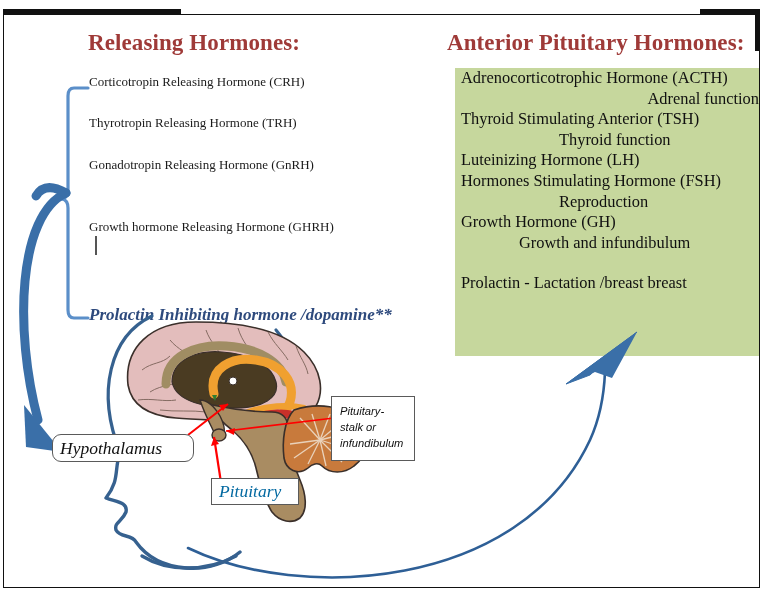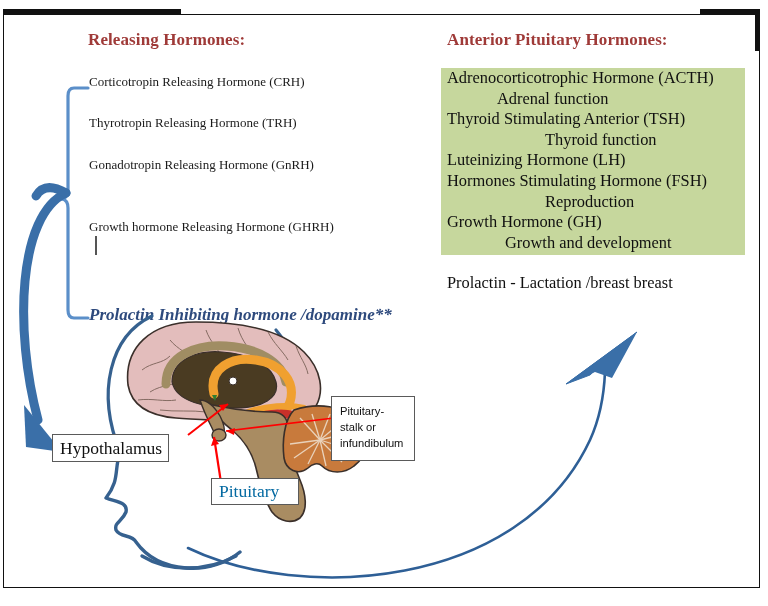--- a/index.html
+++ b/index.html
@@ -20,58 +20,58 @@
     position:absolute;left:3px;top:9px;width:178px;height:6px;background:#111;
   }
   .corner-bar-right{
     position:absolute;left:700px;top:9px;width:60px;height:6px;background:#111;
   }
   .corner-edge-right{
     position:absolute;left:755px;top:9px;width:5px;height:42px;background:#111;
   }
   
   .heading{
-    position:absolute;font-weight:bold;font-size:17px;color:#9F3A38;
+    position:absolute;font-weight:bold;font-size:23px;color:#9F3A38;
     letter-spacing:.1px;white-space:nowrap;
   }
   #h-left{left:88px;top:30px;}
   #h-right{left:447px;top:30px;}
   
   .rh-item{
     position:absolute;left:89px;font-size:13px;color:#1a1a1a;white-space:nowrap;
   }
   .rh-item.italic{font-style:italic;color:#2E4A7D;font-weight:bold;font-size:17px;margin-top:20px;}
   #rh0{top:74px;}
   #rh1{top:115px;}
   #rh2{top:157px;}
   #rh3{top:219px;}
   #rh4{top:285px;}
   .caret{
     position:absolute;left:95px;top:236px;width:1.5px;height:19px;background:#555;
   }
   
   #green-box{
-    position:absolute;left:441px;top:68px;width:304px;height:187px;
+    position:absolute;left:455px;top:68px;width:304px;height:288px;
     background:#C6D79D;
   }
   #green-box .gl{
     display:block;font-size:16.4px;color:#101010;line-height:20.6px;
     white-space:nowrap;padding-left:6px;
   }
-  #green-box .gl.ind1{padding-left:56px;}
+  #green-box .gl.ind1{padding-left:56px;text-align:right;}
   #green-box .gl.ind2{padding-left:104px;font-family:Liberation Serif, serif;}
   #green-box .gl.ind3{padding-left:64px;}
   #green-box .gl.spacer{height:20px;}
   
   .labelbox{
-    position:absolute;background:#fff;border:1px solid #5a5a5a;box-sizing:border-box;
+    position:absolute;background:#fff;border:1px solid #5a5a5a;box-sizing:border-box;font-style:italic;
   }
   #lbl-hypothalamus{
-    left:52px;top:434px;width:117px;height:28px;
-    font-size:17.5px;color:#101010;line-height:27px;padding-left:7px;
+    left:52px;top:434px;width:142px;height:28px;
+    font-size:17.5px;color:#101010;line-height:27px;padding-left:7px;border-radius:9px;
   }
   #lbl-pituitary{
     left:211px;top:478px;width:88px;height:27px;overflow:hidden;
     font-size:17.5px;color:#0369a1;line-height:25px;padding-left:7px;
   }
   #lbl-stalk{
     left:331px;top:396px;width:84px;height:65px;
     font-family:"Liberation Sans", sans-serif;font-size:11.2px;color:#101010;
     line-height:16px;padding:6px 0 0 8px;
   }
@@ -100,21 +100,21 @@
 
   <div id="green-box">
     <span class="gl">Adrenocorticotrophic Hormone (ACTH)</span>
     <span class="gl ind1">Adrenal function</span>
     <span class="gl">Thyroid Stimulating Anterior (TSH)</span>
     <span class="gl ind2">Thyroid function</span>
     <span class="gl">Luteinizing Hormone (LH)</span>
     <span class="gl">Hormones Stimulating Hormone (FSH)</span>
     <span class="gl ind2">Reproduction</span>
     <span class="gl">Growth Hormone (GH)</span>
-    <span class="gl ind3">Growth and development</span>
+    <span class="gl ind3">Growth and infundibulum</span>
     <span class="gl spacer"></span>
     <span class="gl">Prolactin - Lactation /breast breast</span>
   </div>
 
   <svg class="layer" viewBox="0 0 768 606">
 
     <g>
       <path d="M88 88 L74 88 Q68 88 68 96 L68 190 Q68 198 62 199 Q68 200 68 208 L68 310 Q68 318 74 318 L88 318" fill="none" stroke="#5B8FC9" stroke-width="3.2" stroke-linecap="round" stroke-linejoin="round"></path>
     </g>
 

